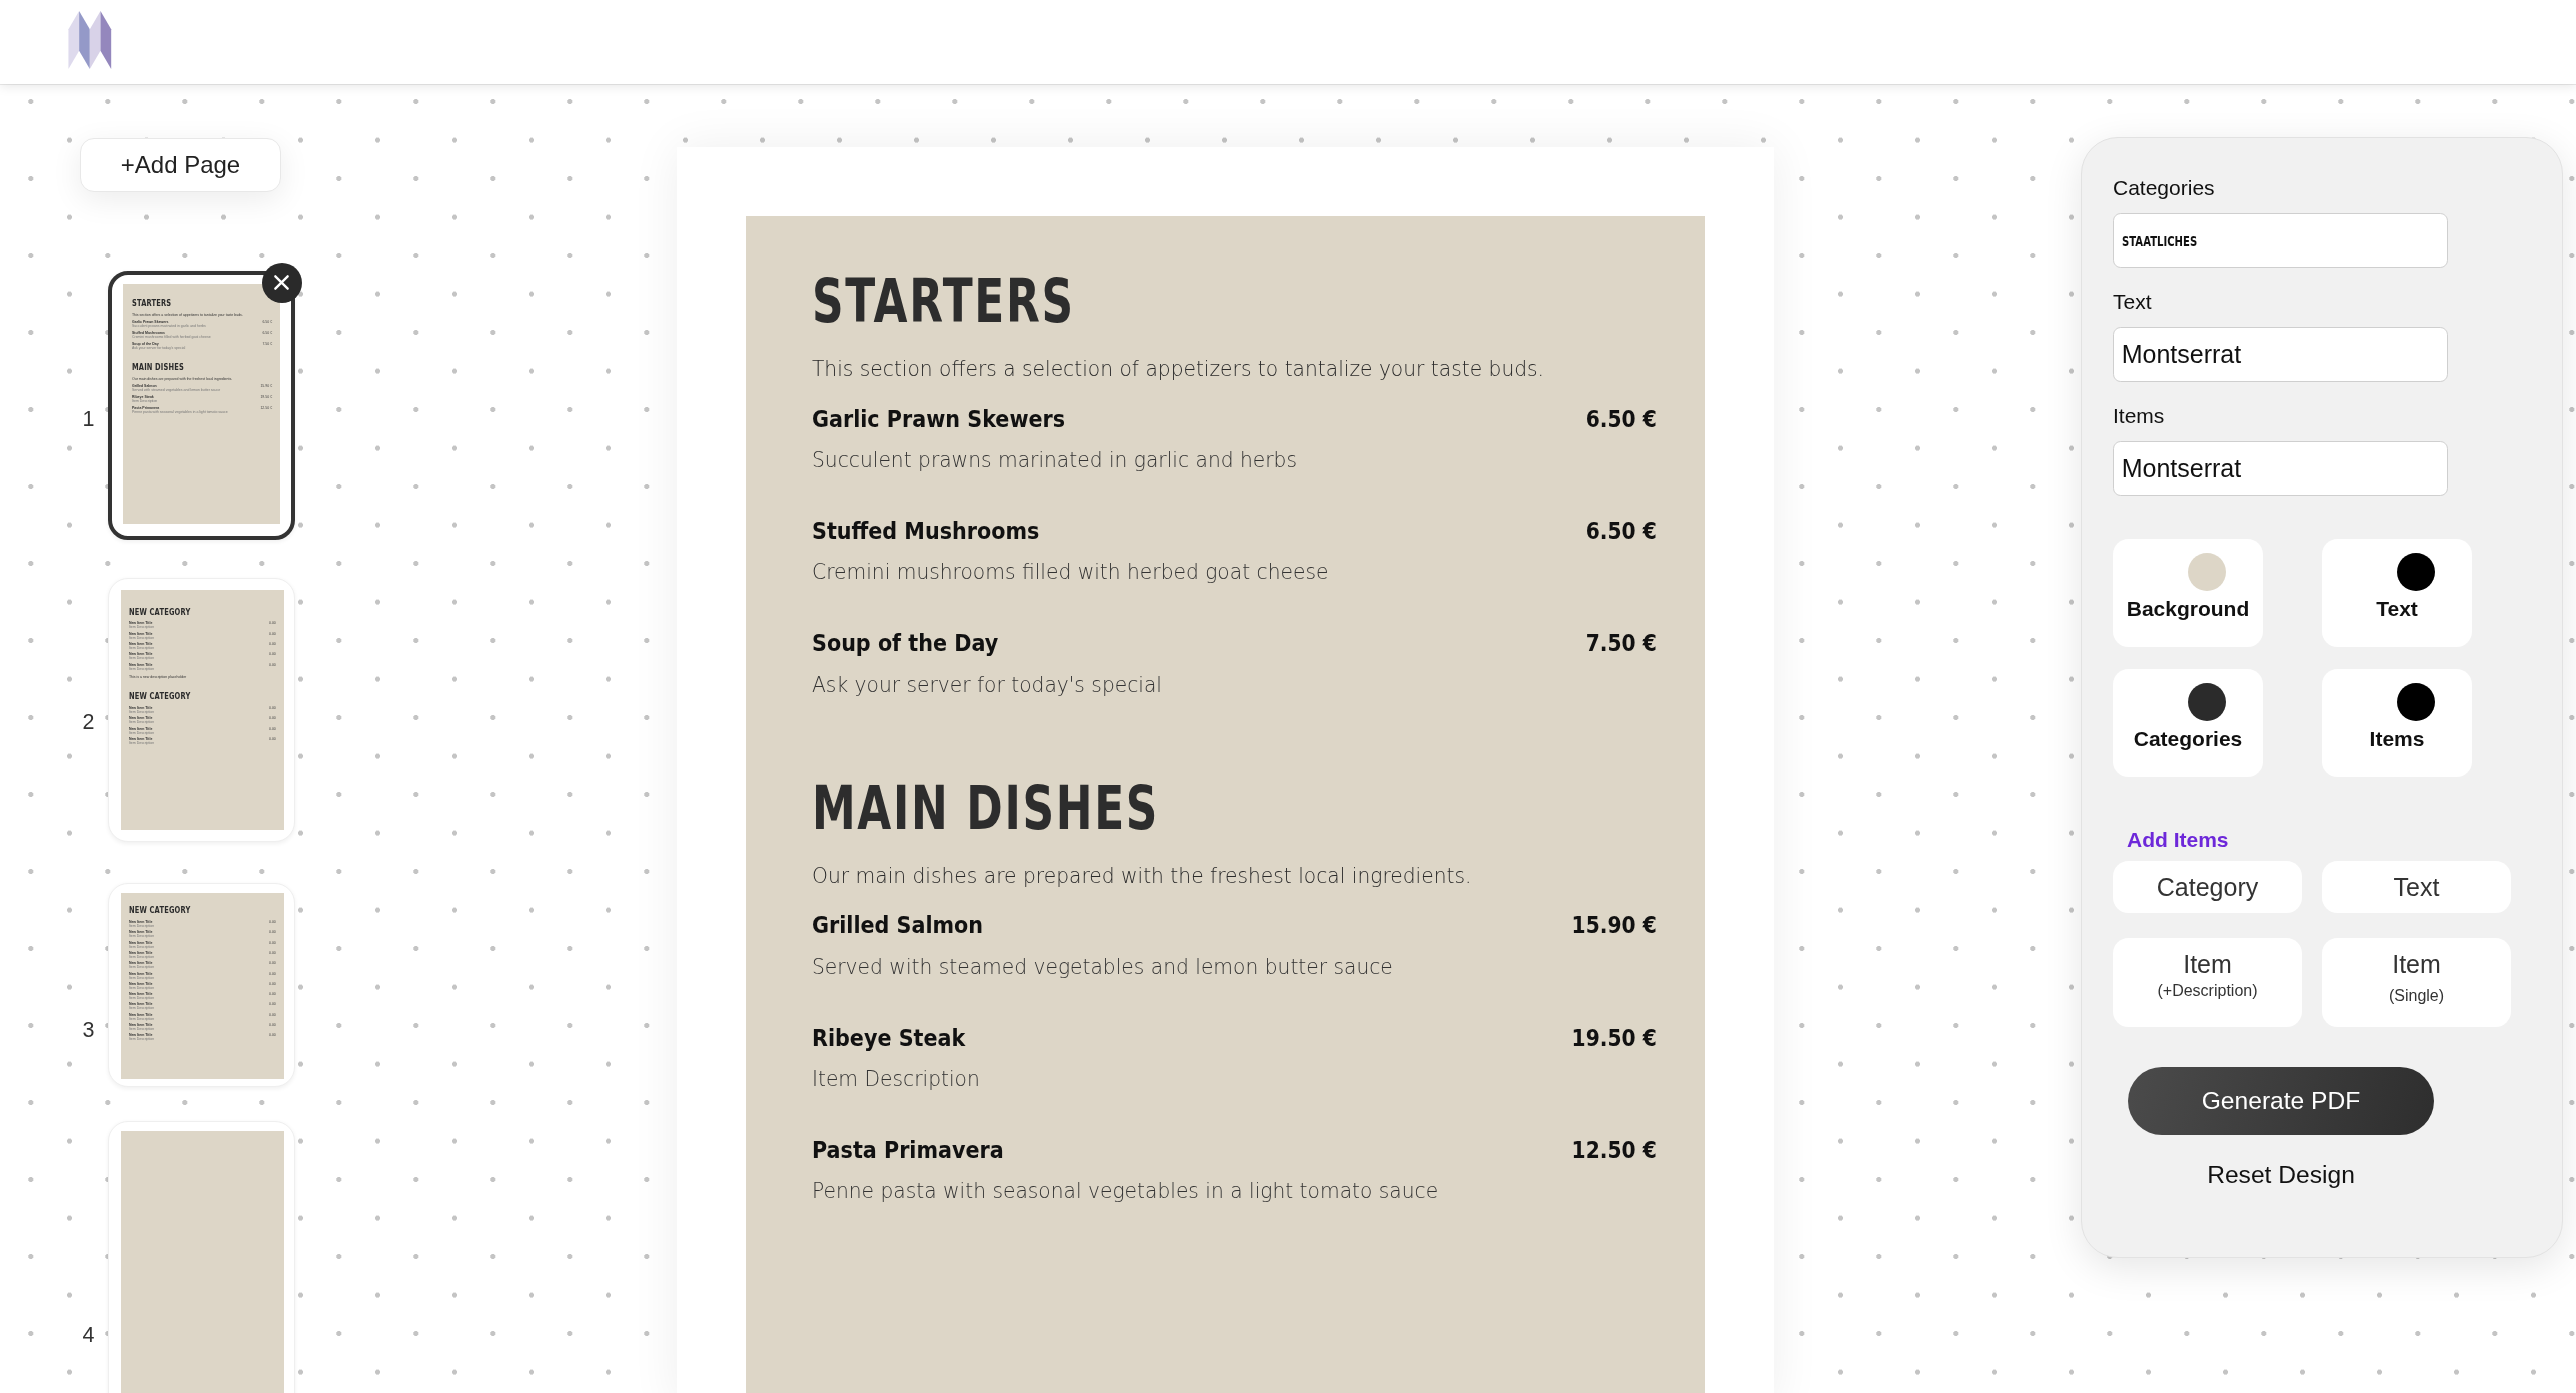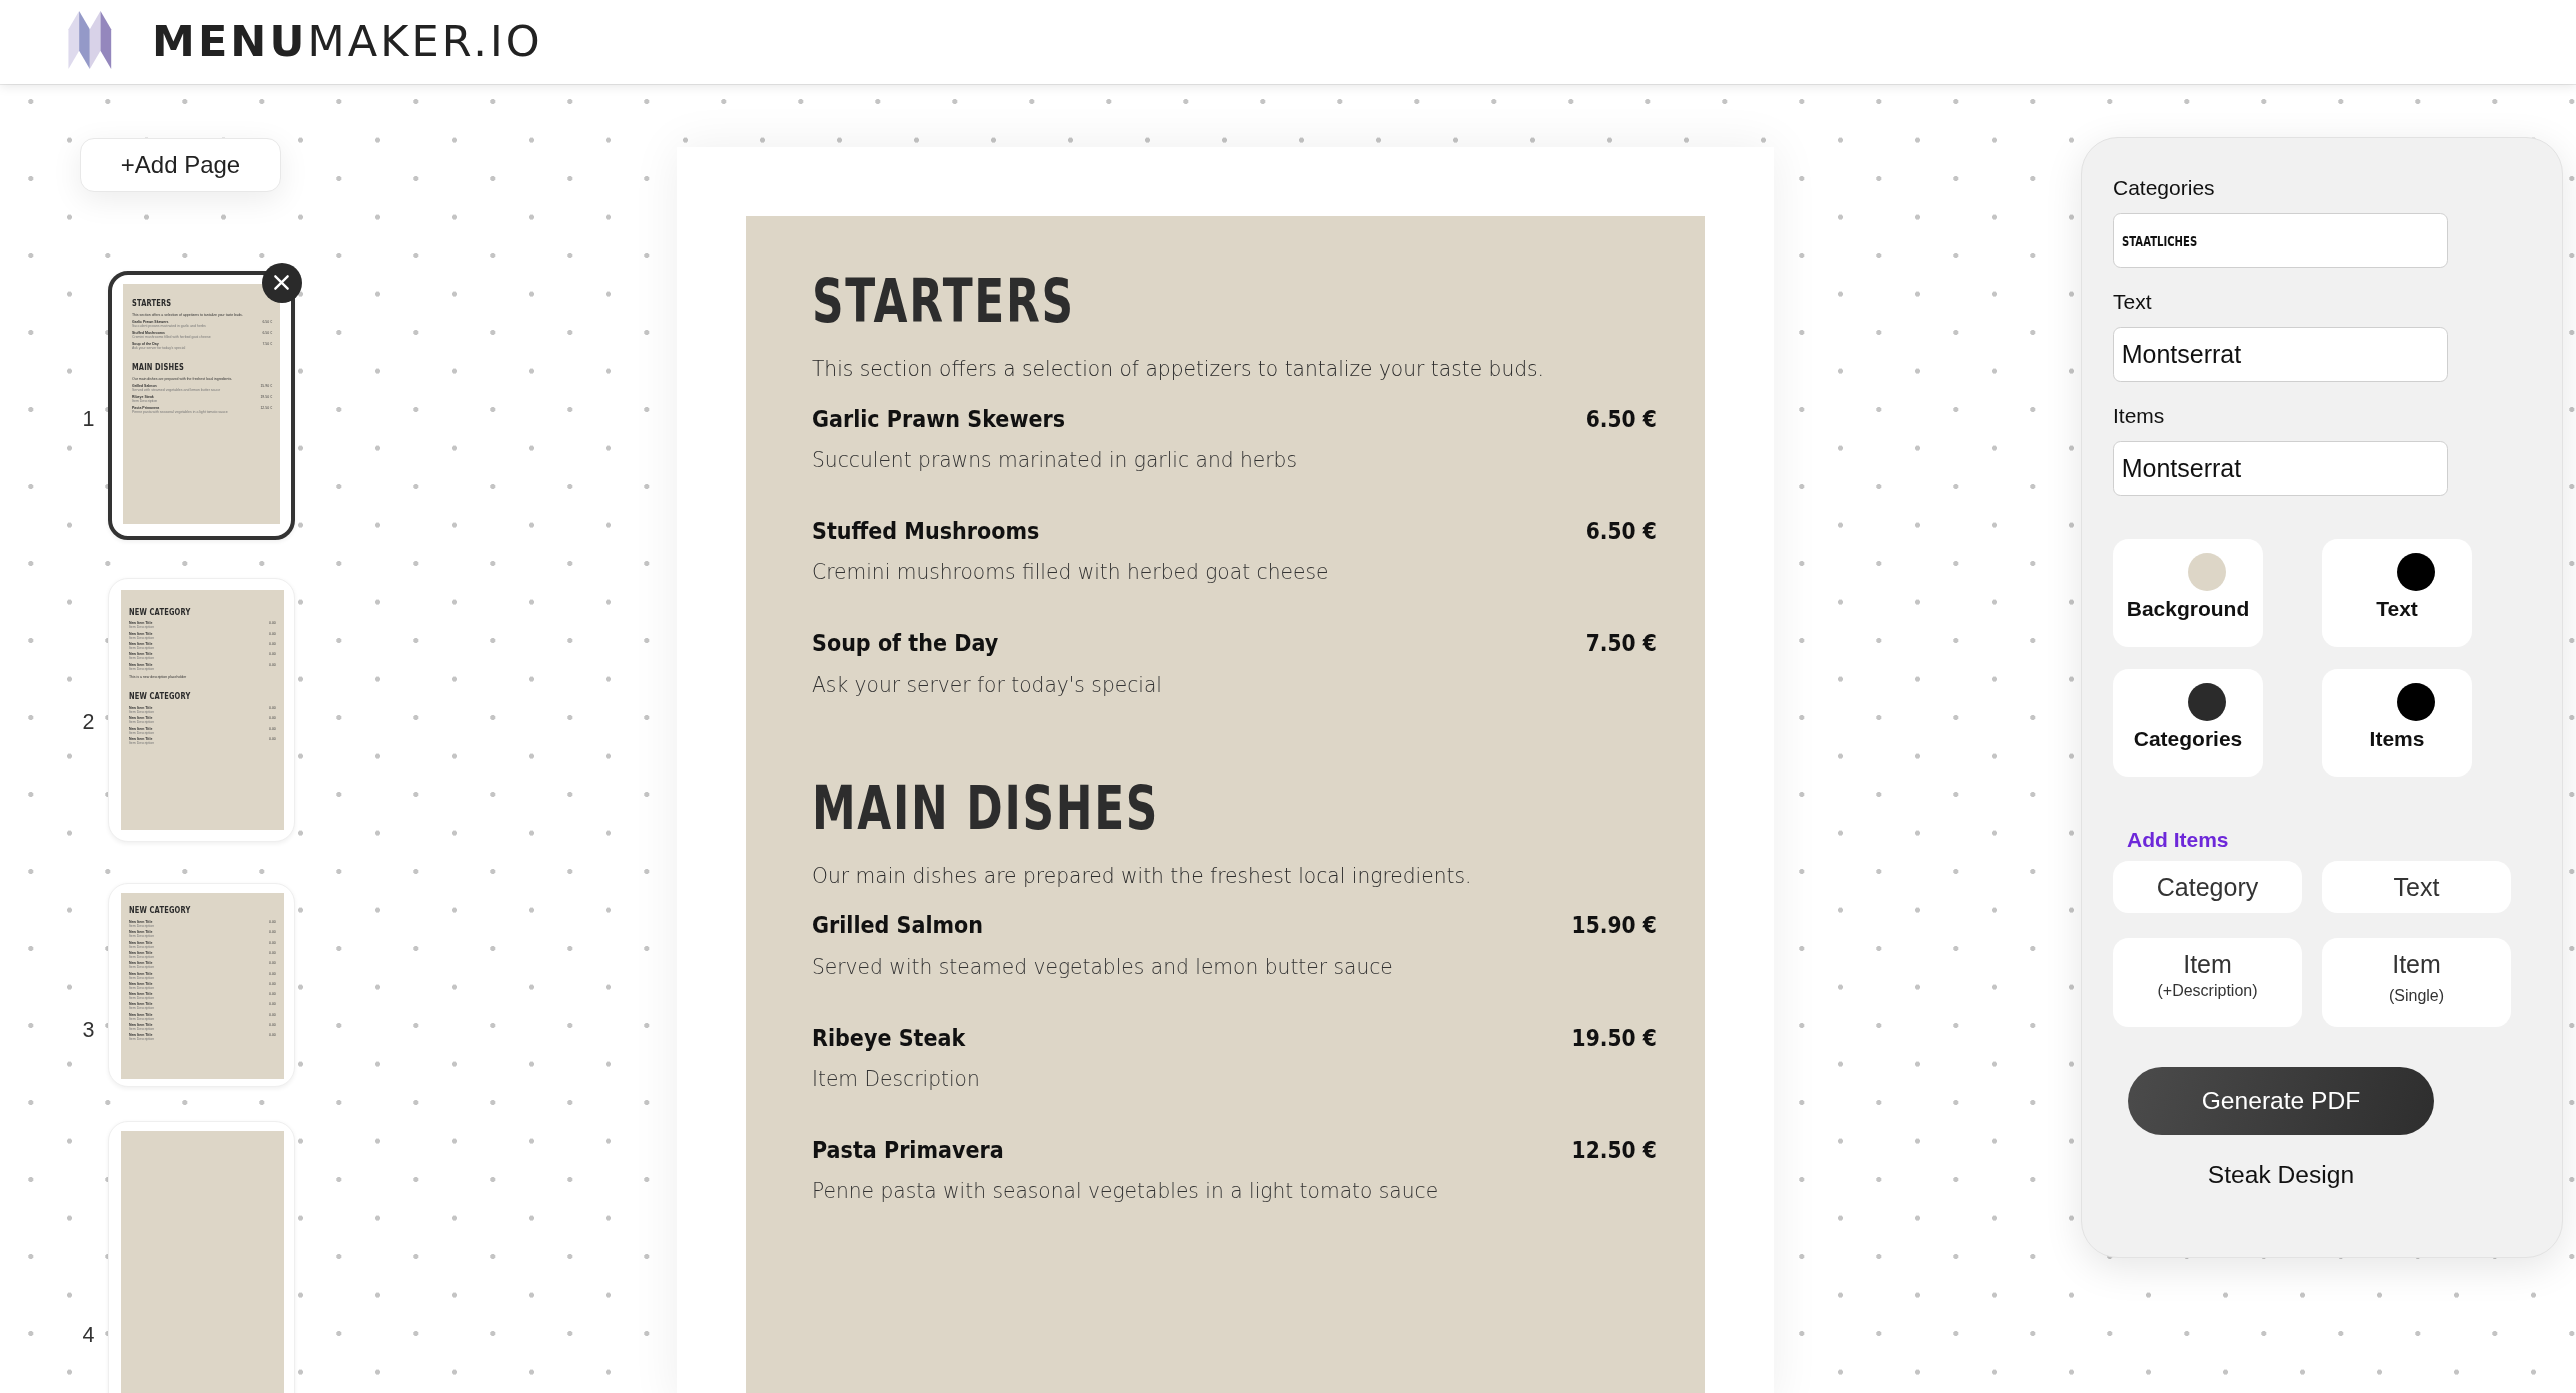--- a/index.html
+++ b/index.html
@@ -159,21 +159,20 @@
 </head>
 <body>
 
 <div class="header">
   <svg class="logo-mark" viewBox="0 0 84 76">
     <polygon points="0,24 14,0 14,52 0,76" fill="#dedaed"></polygon>
     <polygon points="14,0 28,24 28,76 14,52" fill="#9499c8"></polygon>
     <polygon points="28,24 42,0 42,52 28,76" fill="#d8d2e8"></polygon>
     <polygon points="42,0 56,24 56,76 42,52" fill="#9487bd"></polygon>
   </svg>
-  <div class="logo-text"><span class="bold">MENU</span><span class="light">MAKER.IO</span></div>
 </div>
 
 <div class="add-page-btn">+Add Page</div>
 
 <div class="page-num" style="top:407px;">1</div>
 <div class="thumb active" style="top:271px;height:269px;">
   <div class="thumb-close">
     <svg width="17" height="17" viewBox="0 0 22 22">
         <path d="M3 3 L19 19 M19 3 L3 19" stroke="#fff" stroke-width="3" stroke-linecap="round"></path>
       </svg>
@@ -440,15 +439,15 @@
   <div class="add-btn" style="left:31px;top:800px;height:89px;padding-top:12.3px;">
     <div class="main">Item</div>
     <div class="sub" style="margin-top:3px;">(+Description)</div>
   </div>
   <div class="add-btn" style="left:240px;top:800px;height:89px;padding-top:12.3px;">
     <div class="main">Item</div>
     <div class="sub" style="margin-top:7.7px;">(Single)</div>
   </div>
 
   <div class="gen-btn">Generate PDF</div>
-  <div class="reset-btn">Steak Design</div>
+  <div class="reset-btn">Reset Design</div>
 </div>
 
 
 </body></html>

